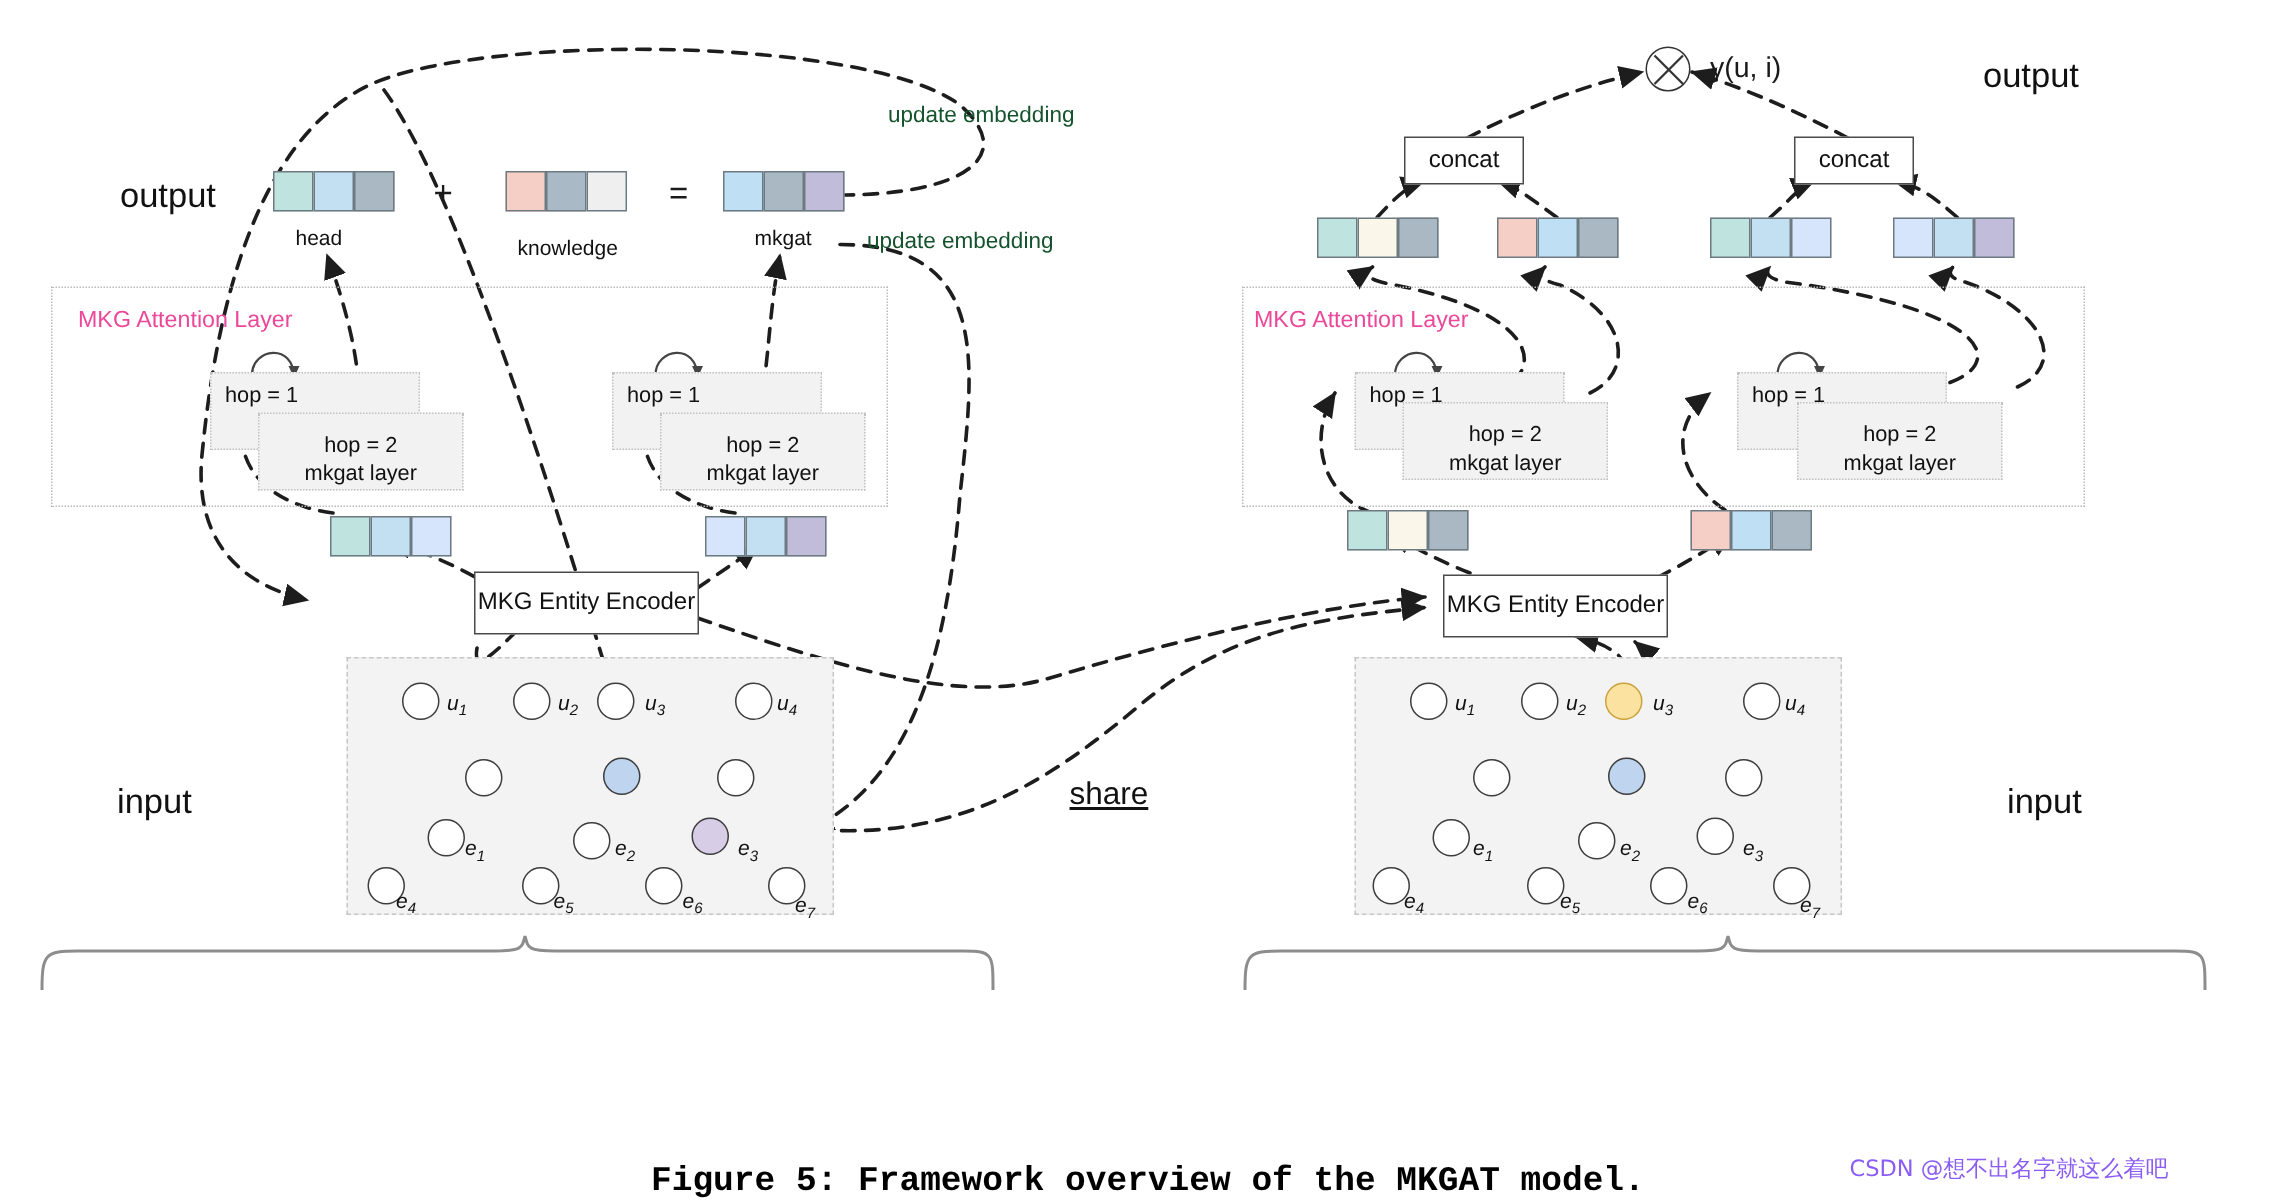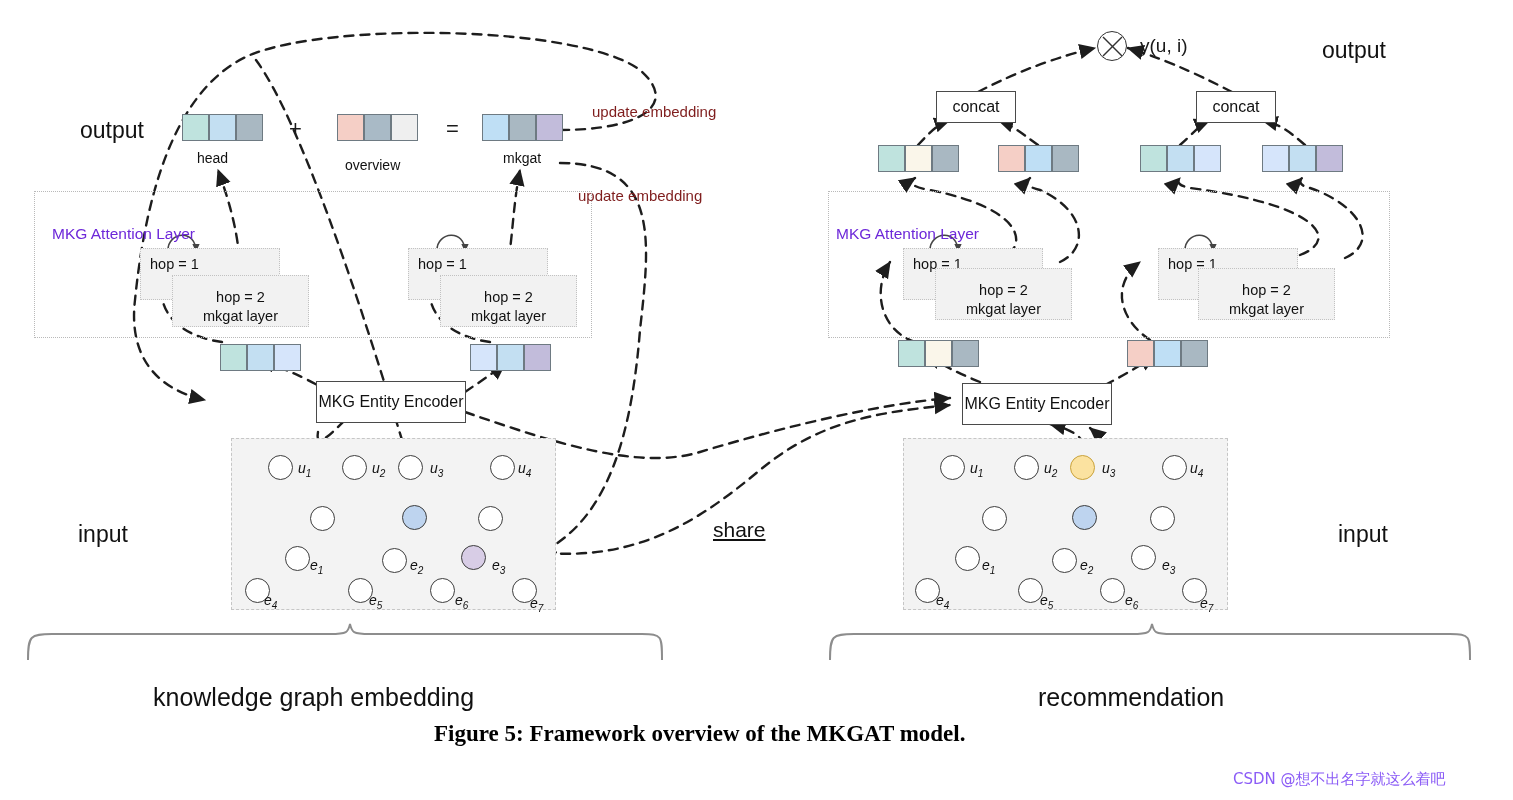--- a/index.html
+++ b/index.html
@@ -12,25 +12,25 @@
   .mid-label{font-size:21px;color:#111;text-decoration:underline;}
   .section-title{font-size:25px;color:#111;}
 
   
   .vec{position:absolute;display:flex;}
   .vec .cell{width:27px;height:27px;border:1.3px solid #6e7a82;box-sizing:border-box;}
   .vec .cell + .cell{border-left:1.3px solid #6e7a82;}
 
   
   .small-note{font-size:14px;color:#111;}
-  .tiny-note{font-size:15px;color:#7f1d1d;margin-top:35px;}
+  .tiny-note{font-size:15px;color:#14532d;}
 
   
   .attn-box{position:absolute;border:1.6px dotted #b9b9b9;background:transparent;}
-  .attn-title{position:absolute;font-size:15.5px;color:#6d28d9;margin-top:20px;}
+  .attn-title{position:absolute;font-size:15.5px;color:#ec4899;}
 
   
   .hopbox{position:absolute;background:#f2f2f2;border:1.5px dotted #c2c2c2;box-sizing:border-box;
           font-size:14.5px;color:#111;}
   .hopbox .t{position:absolute;}
   .hop1 .t{left:9px;top:7px;}
   .hop2 .t{left:0;right:0;top:12px;text-align:center;line-height:1.32;}
 
   
   .solidbox{position:absolute;background:#fff;border:1.6px solid #4a4a4a;box-sizing:border-box;
@@ -185,21 +185,21 @@
     </div>
   <div class="lbl small-note" style="left:197px;top:150px;">head</div>
 
   <div class="lbl" style="left:289px;top:116px;font-size:22px;">+</div>
 
   <div class="vec" id="vec-relation" style="left:337px;top:114px;">
       <div class="cell" style="background: rgb(245, 207, 198);"></div>
       <div class="cell" style="background: rgb(169, 186, 198);"></div>
       <div class="cell" style="background: rgb(239, 239, 239);"></div>
     </div>
-  <div class="lbl small-note" style="left:345px;top:157px;">overview</div>
+  <div class="lbl small-note" style="left:345px;top:157px;">knowledge</div>
 
   <div class="lbl" style="left:446px;top:116px;font-size:22px;">=</div>
 
   <div class="vec" id="vec-tail" style="left:482px;top:114px;">
       <div class="cell" style="background: rgb(191, 223, 245);"></div>
       <div class="cell" style="background: rgb(169, 184, 194);"></div>
       <div class="cell" style="background: rgb(194, 188, 219);"></div>
     </div>
   <div class="lbl small-note" style="left:503px;top:150px;">mkgat</div>
 
@@ -265,21 +265,20 @@
   <div class="node n-sm" style="left:348px;top:578px;"></div>
   <div class="lbl nlabel" style="left:369px;top:592px;">e<sub>5</sub></div>
   <div class="node n-sm" style="left:430px;top:578px;"></div>
   <div class="lbl nlabel" style="left:455px;top:592px;">e<sub>6</sub></div>
   <div class="node n-sm" style="left:512px;top:578px;"></div>
   <div class="lbl nlabel" style="left:530px;top:595px;">e<sub>7</sub></div>
 
   <div class="lbl big-label" style="left:78px;top:521px;">input</div>
   <div class="lbl mid-label" style="left:713px;top:518px;">share</div>
 
-  <div class="lbl section-title" style="left:153px;top:683px;">knowledge graph embedding</div>
 
   <div class="opsym" style="left:1097px;top:31px;"></div>
   <div class="lbl" style="left:1140px;top:35px;font-size:19px;">y(u, i)</div>
   <div class="lbl big-label" style="left:1322px;top:37px;">output</div>
 
   <div class="solidbox" style="left:936px;top:91px;width:80px;height:32px;">
     <span>concat</span>
   </div>
   <div class="solidbox" style="left:1196px;top:91px;width:80px;height:32px;">
     <span>concat</span>
@@ -363,18 +362,17 @@
   <div class="node n-sm" style="left:915px;top:578px;"></div>
   <div class="lbl nlabel" style="left:936px;top:592px;">e<sub>4</sub></div>
   <div class="node n-sm" style="left:1018px;top:578px;"></div>
   <div class="lbl nlabel" style="left:1040px;top:592px;">e<sub>5</sub></div>
   <div class="node n-sm" style="left:1100px;top:578px;"></div>
   <div class="lbl nlabel" style="left:1125px;top:592px;">e<sub>6</sub></div>
   <div class="node n-sm" style="left:1182px;top:578px;"></div>
   <div class="lbl nlabel" style="left:1200px;top:595px;">e<sub>7</sub></div>
 
   <div class="lbl big-label" style="left:1338px;top:521px;">input</div>
-  <div class="lbl section-title" style="left:1038px;top:683px;">recommendation</div>
-
-  <div class="caption" style="left:434px;top:721px;">Figure 5: Framework overview of the MKGAT model.</div>
+
+  <div class="caption" style="left:434px;top:774px;font-family:Liberation Mono, monospace;">Figure 5: Framework overview of the MKGAT model.</div>
   <div class="watermark" style="left:1233px;top:770px;">CSDN @想不出名字就这么着吧</div>
 
 </div>
 
 </body></html>

